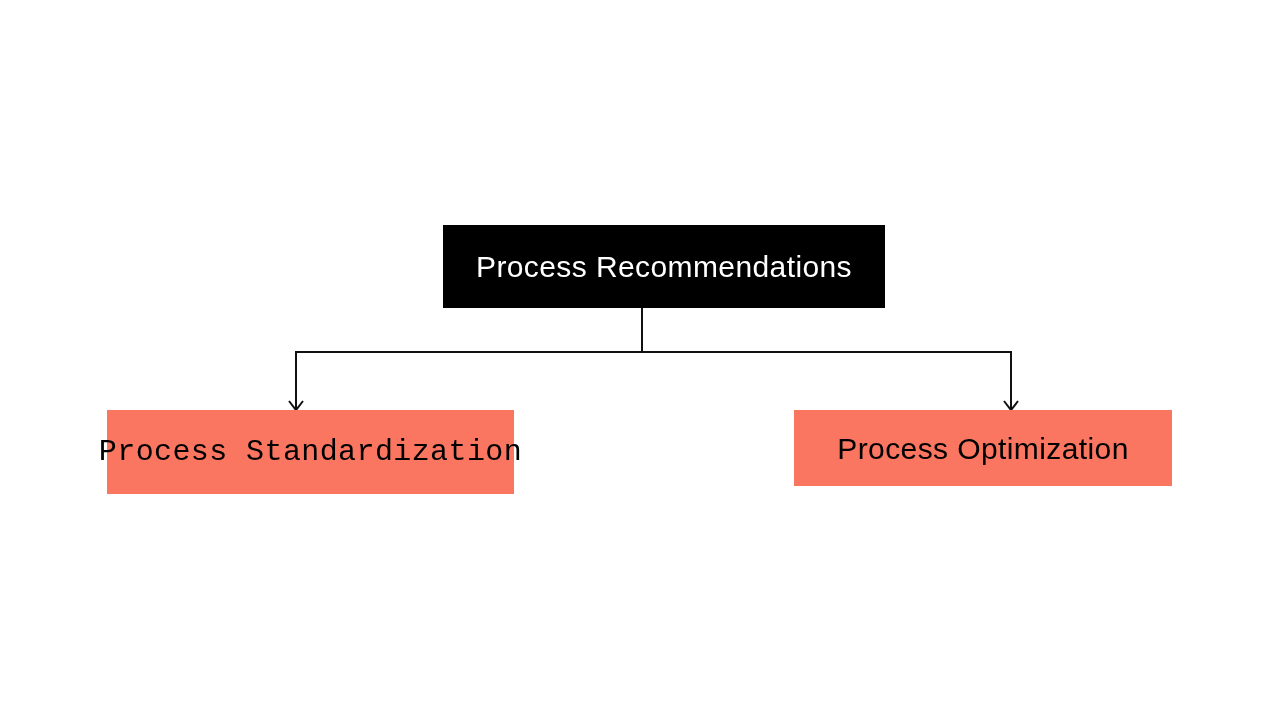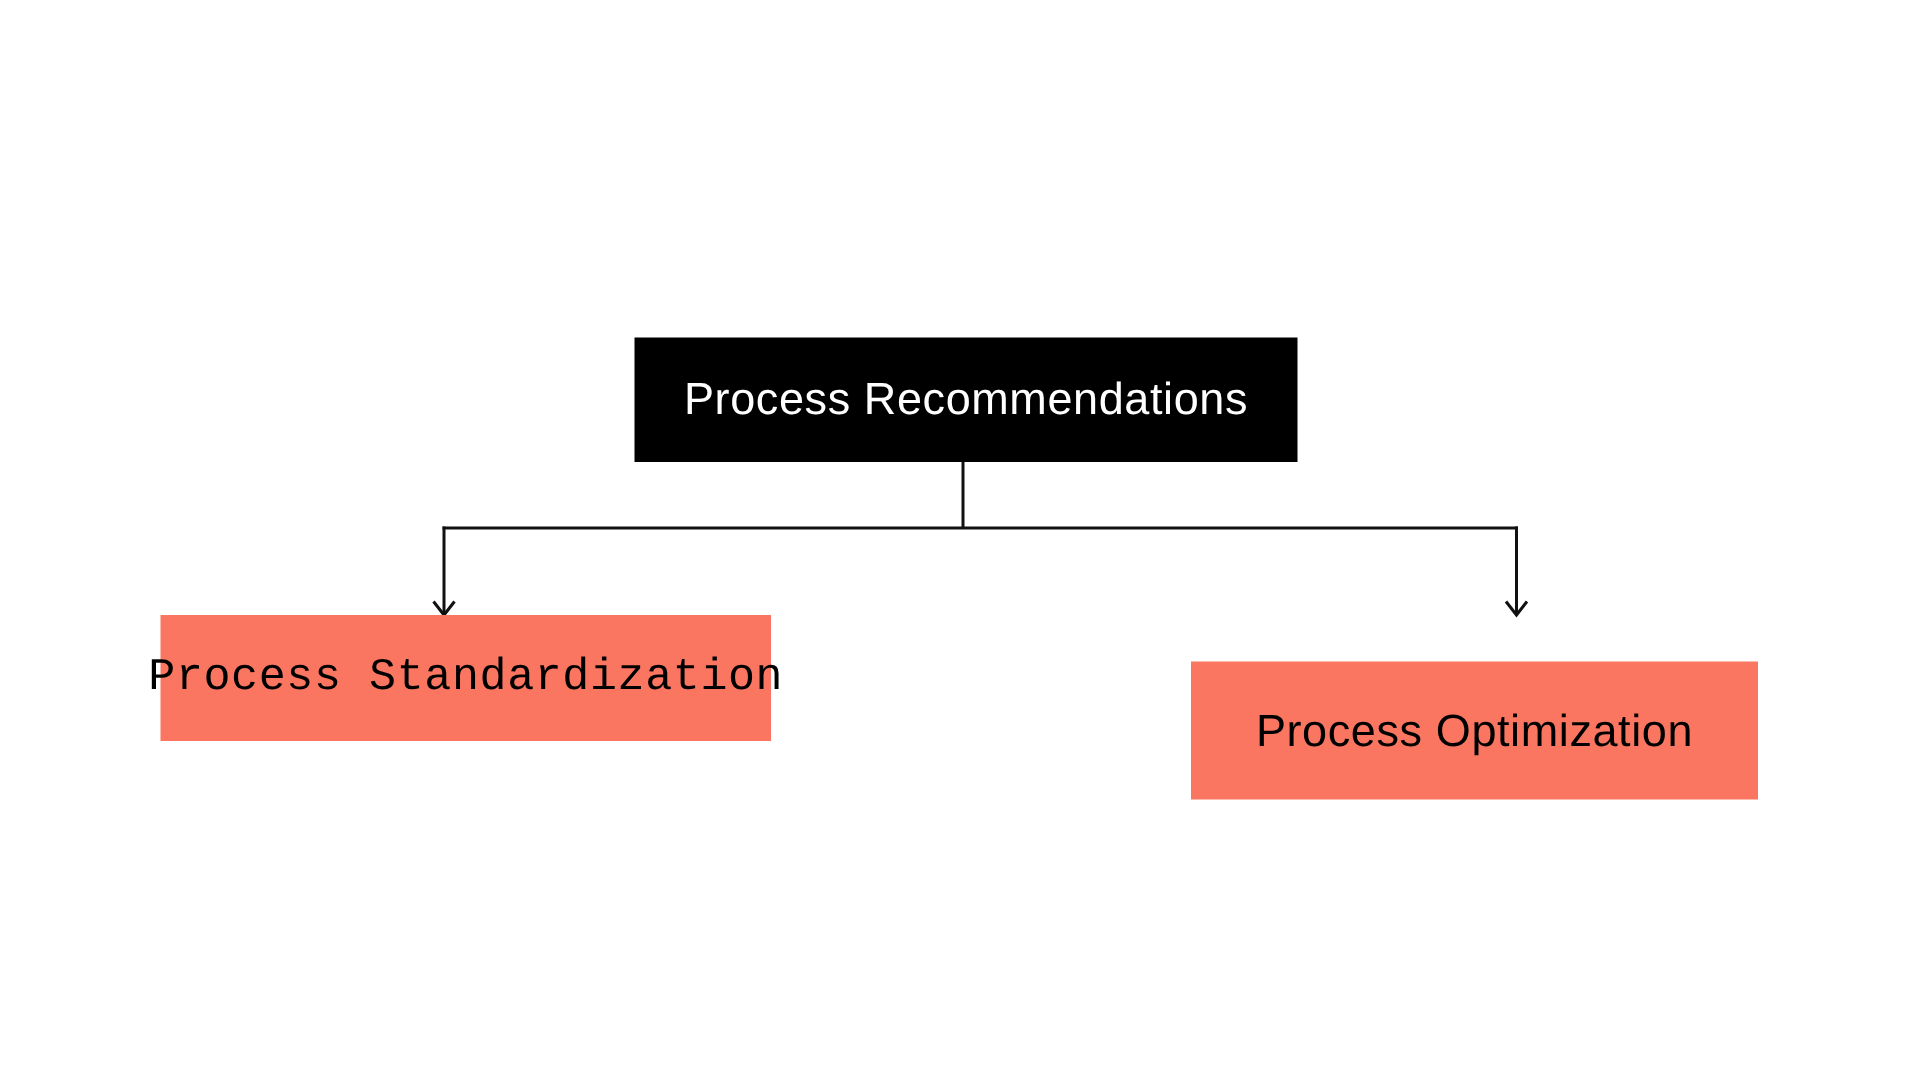--- a/index.html
+++ b/index.html
@@ -29,37 +29,36 @@
     align-items: center;
     justify-content: center;
     box-sizing: border-box;
     text-align: center;
     font-size: 30px;
     letter-spacing: 0.4px;
     line-height: 1.1;
     white-space: nowrap;
   }
   .root-node {
-    left: 423px;
+    left: 443px;
     top: 225px;
     width: 442px;
     height: 83px;
   }
   .child-left {
     left: 107px;
     top: 410px;
     width: 407px;
     height: 84px;
   }
   .child-right {
     left: 794px;
     top: 410px;
     width: 378px;
-    height: 92px;
-    margin-top: 31px;
+    height: 76px;
   }
 </style>
 </head>
 <body>
 
 <div class="canvas" style="background: rgb(255, 255, 255);">
 
   <svg class="connector-svg" viewBox="0 0 1280 720" xmlns="http://www.w3.org/2000/svg">
 
     <line class="connector" x1="642" y1="308" x2="642" y2="352" stroke="#111111" stroke-width="2"></line>

